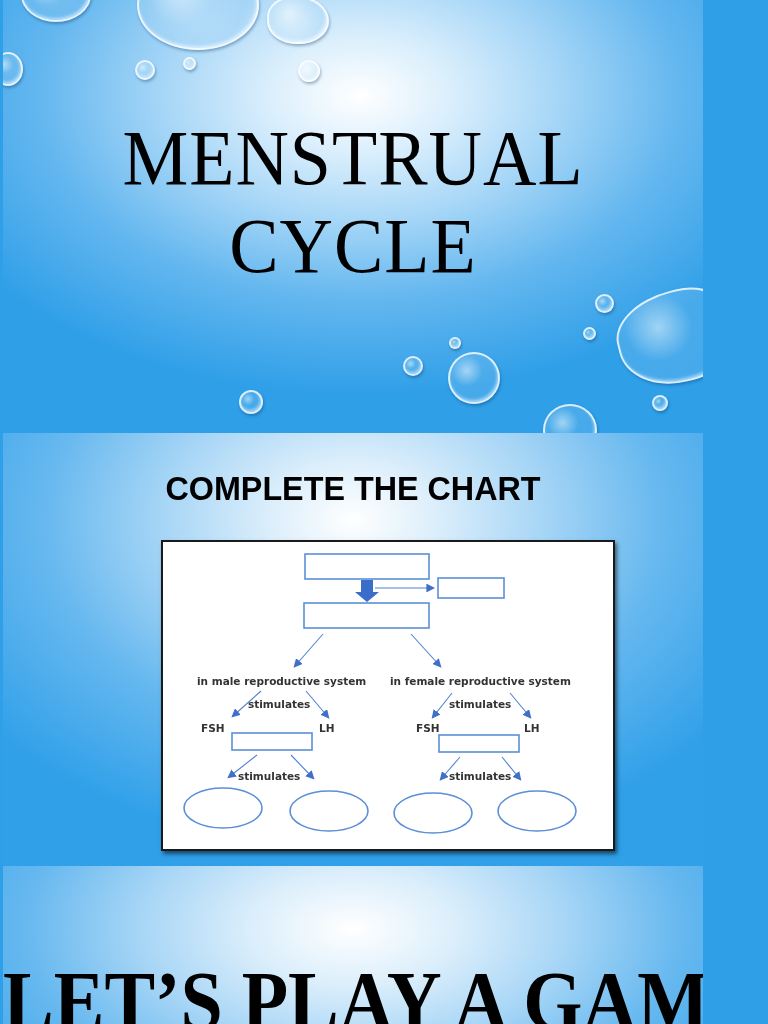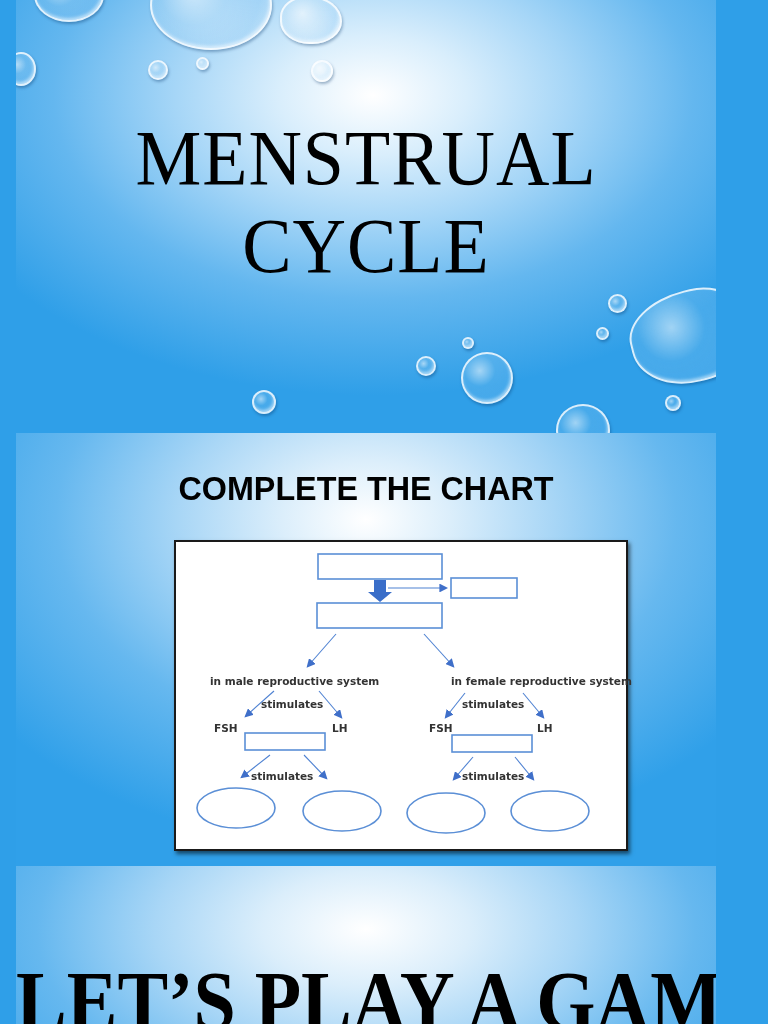--- a/index.html
+++ b/index.html
@@ -1,18 +1,18 @@
 <!DOCTYPE html>
 <html><head>
 <meta charset="utf-8">
 <style>
   html, body { margin: 0; padding: 0; }
   body { width: 768px; height: 1024px; overflow: hidden; background: #2f9fe8; position: relative; }
   .slide {
-    position: absolute; left: 16px; width: 700px; overflow: hidden;
+    position: absolute; left: 3px; width: 700px; overflow: hidden;
     background: radial-gradient(ellipse 430px 560px at 50% 50%, #ffffff 0%, #d6ecfb 22%, #a4d4f6 45%, #63b6ef 70%, #2f9fe8 100%);
   }
   #slide1 { top: 0; height: 433px;
     background: radial-gradient(ellipse 470px 300px at 51% 22%, #ffffff 0%, #d9eefc 20%, #a6d6f7 42%, #64b7ef 68%, #2f9fe8 100%); }
   #slide2 { top: 433px; height: 433px;
     background: radial-gradient(ellipse 470px 330px at 50% 20%, #ffffff 0%, #dbeefb 18%, #a8d6f6 40%, #66b8ef 66%, #30a0e9 100%); }
   #slide3 { top: 866px; height: 158px;
     background: radial-gradient(ellipse 470px 260px at 50% 40%, #ffffff 0%, #dbeefb 22%, #a8d6f6 45%, #66b8ef 70%, #38a3ea 100%); }
 
   .title1 {
@@ -123,21 +123,21 @@
 
         <line x1="94" y1="213" x2="66" y2="235"></line>
         <line x1="128" y1="213" x2="150" y2="236"></line>
 
         <line x1="297" y1="215" x2="278" y2="237"></line>
         <line x1="339" y1="215" x2="357" y2="237"></line>
       </g>
     </svg>
 
     <div class="lbl" style="left:34px;top:133px;">in male reproductive system</div>
-    <div class="lbl" style="left:227px;top:133px;margin-left:48px;">in female reproductive system</div>
+    <div class="lbl" style="left:227px;top:133px;">in female reproductive system</div>
 
     <div class="lbl" style="left:85px;top:156px;">stimulates</div>
     <div class="lbl" style="left:286px;top:156px;">stimulates</div>
 
     <div class="lbl" style="left:38px;top:180px;">FSH</div>
     <div class="lbl" style="left:156px;top:180px;">LH</div>
     <div class="lbl" style="left:253px;top:180px;">FSH</div>
     <div class="lbl" style="left:361px;top:180px;">LH</div>
 
     <div class="lbl" style="left:75px;top:228px;">stimulates</div>

